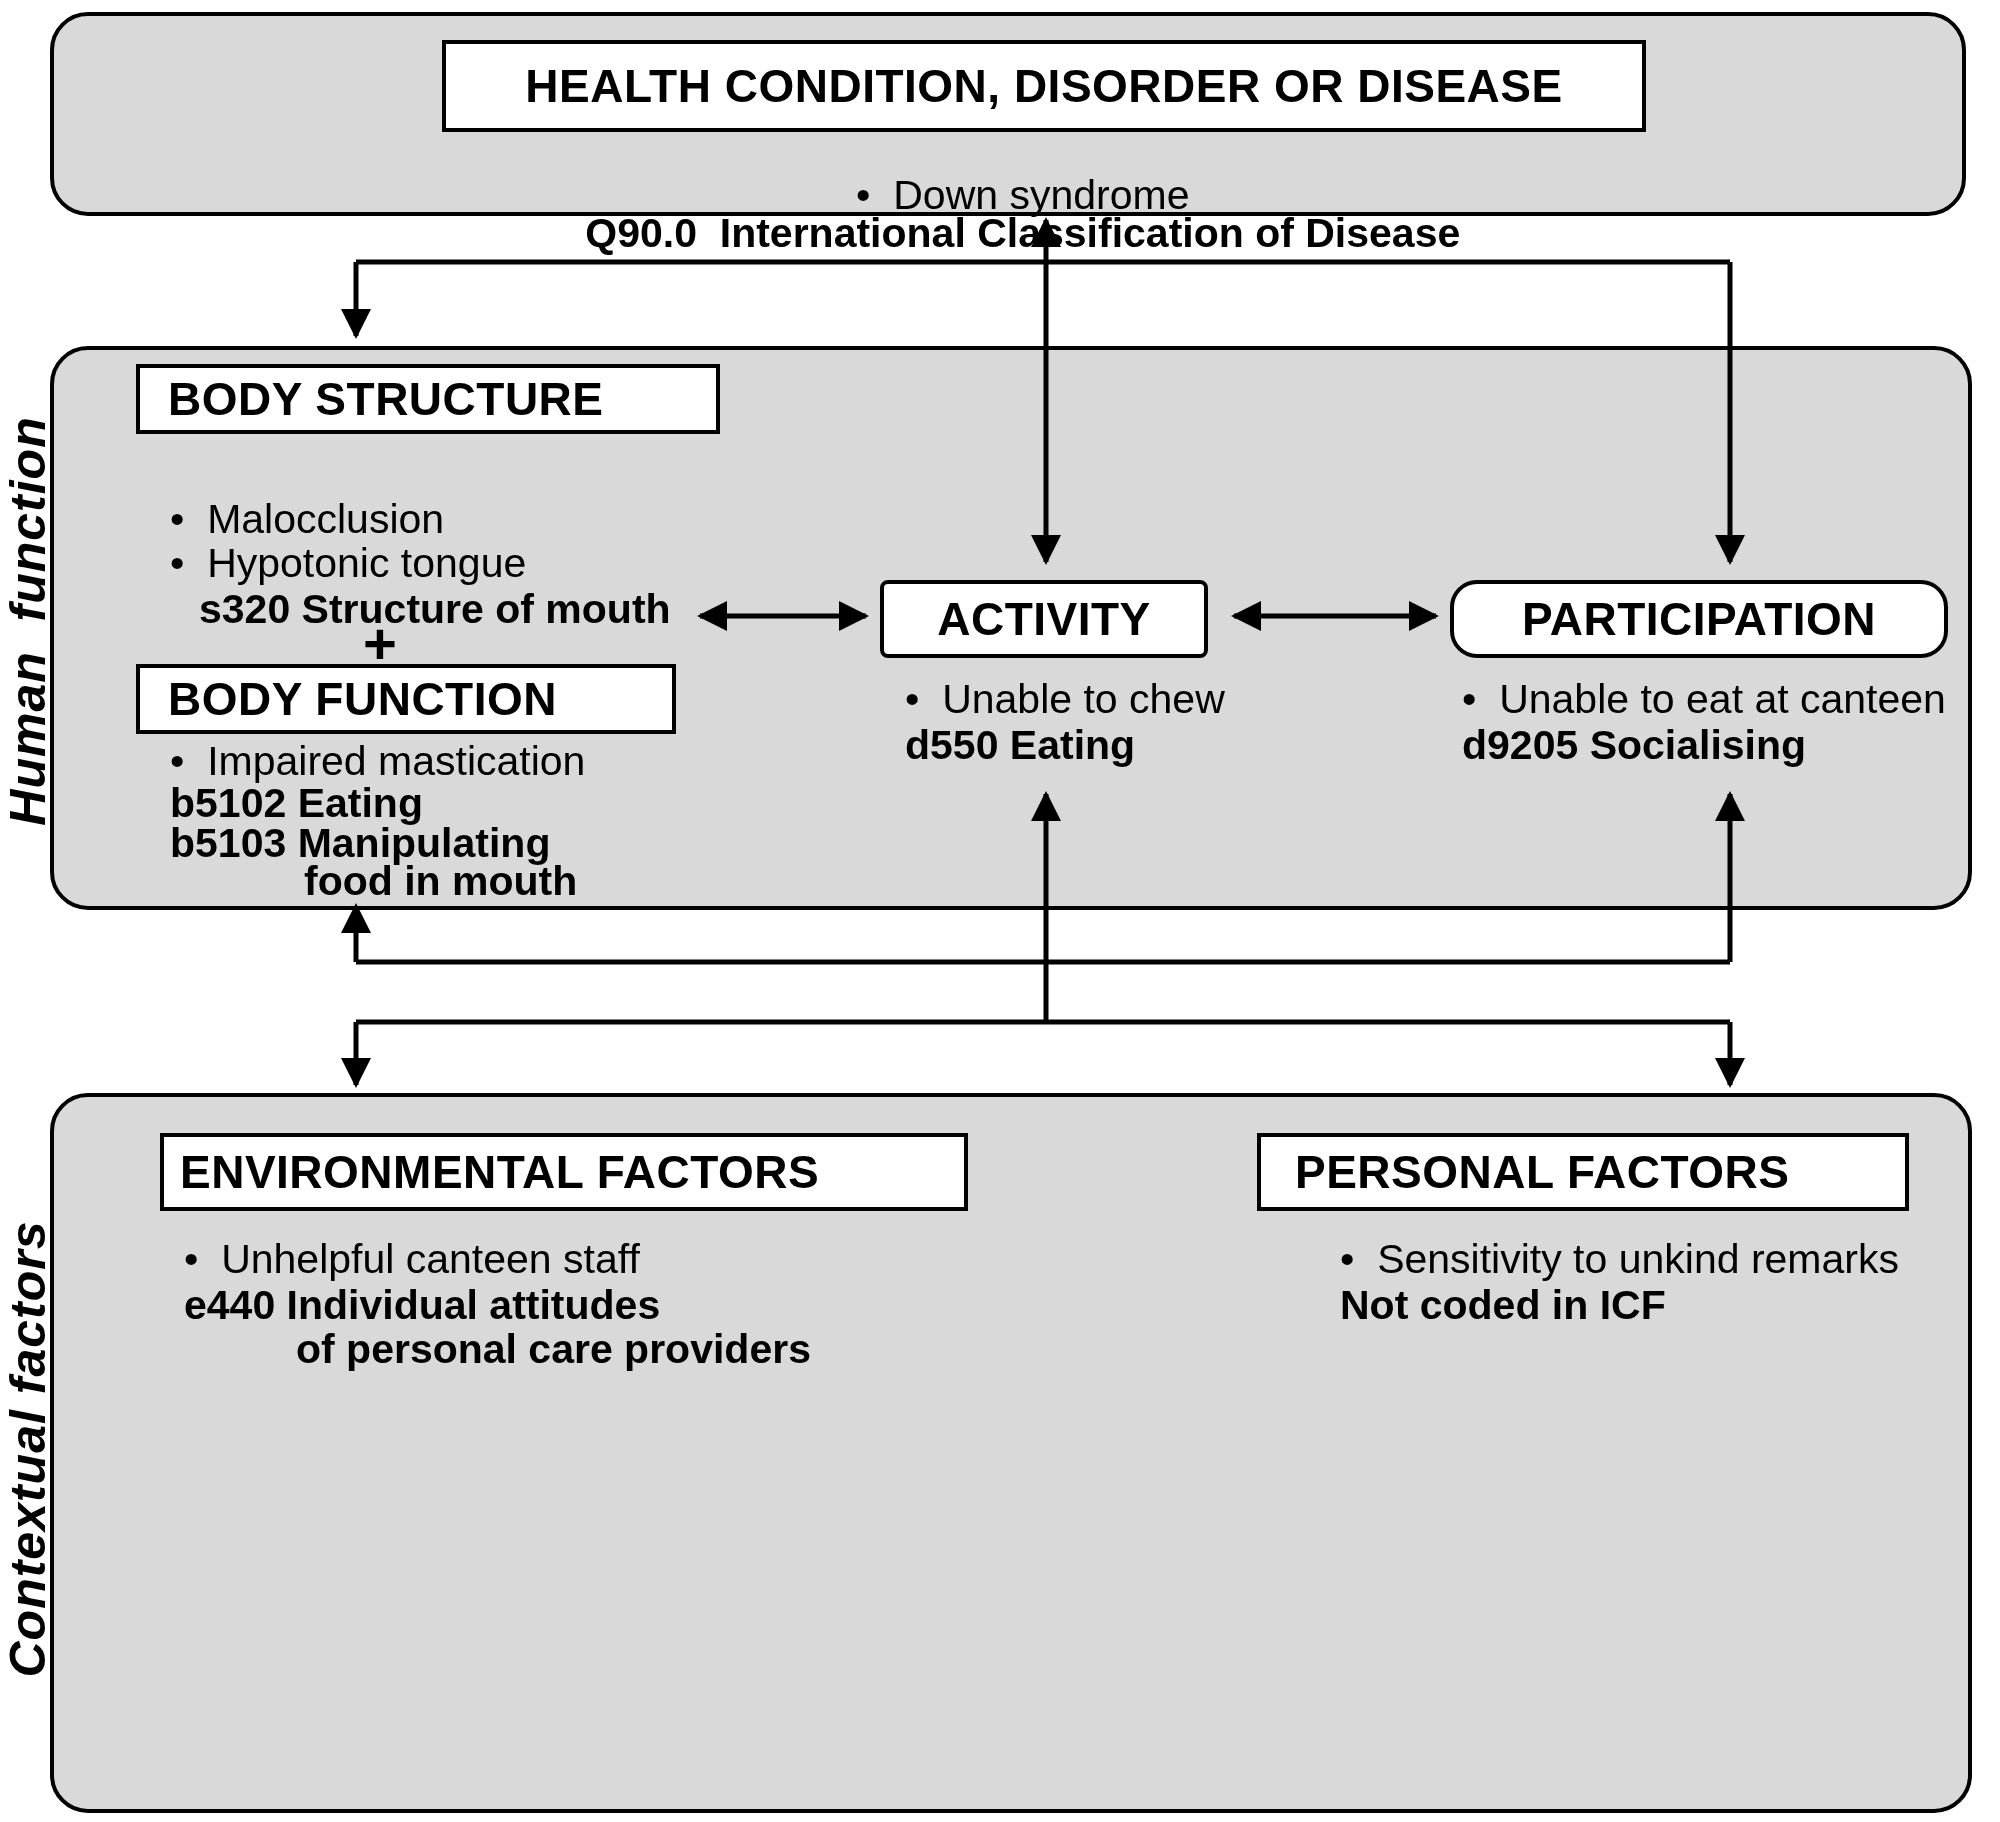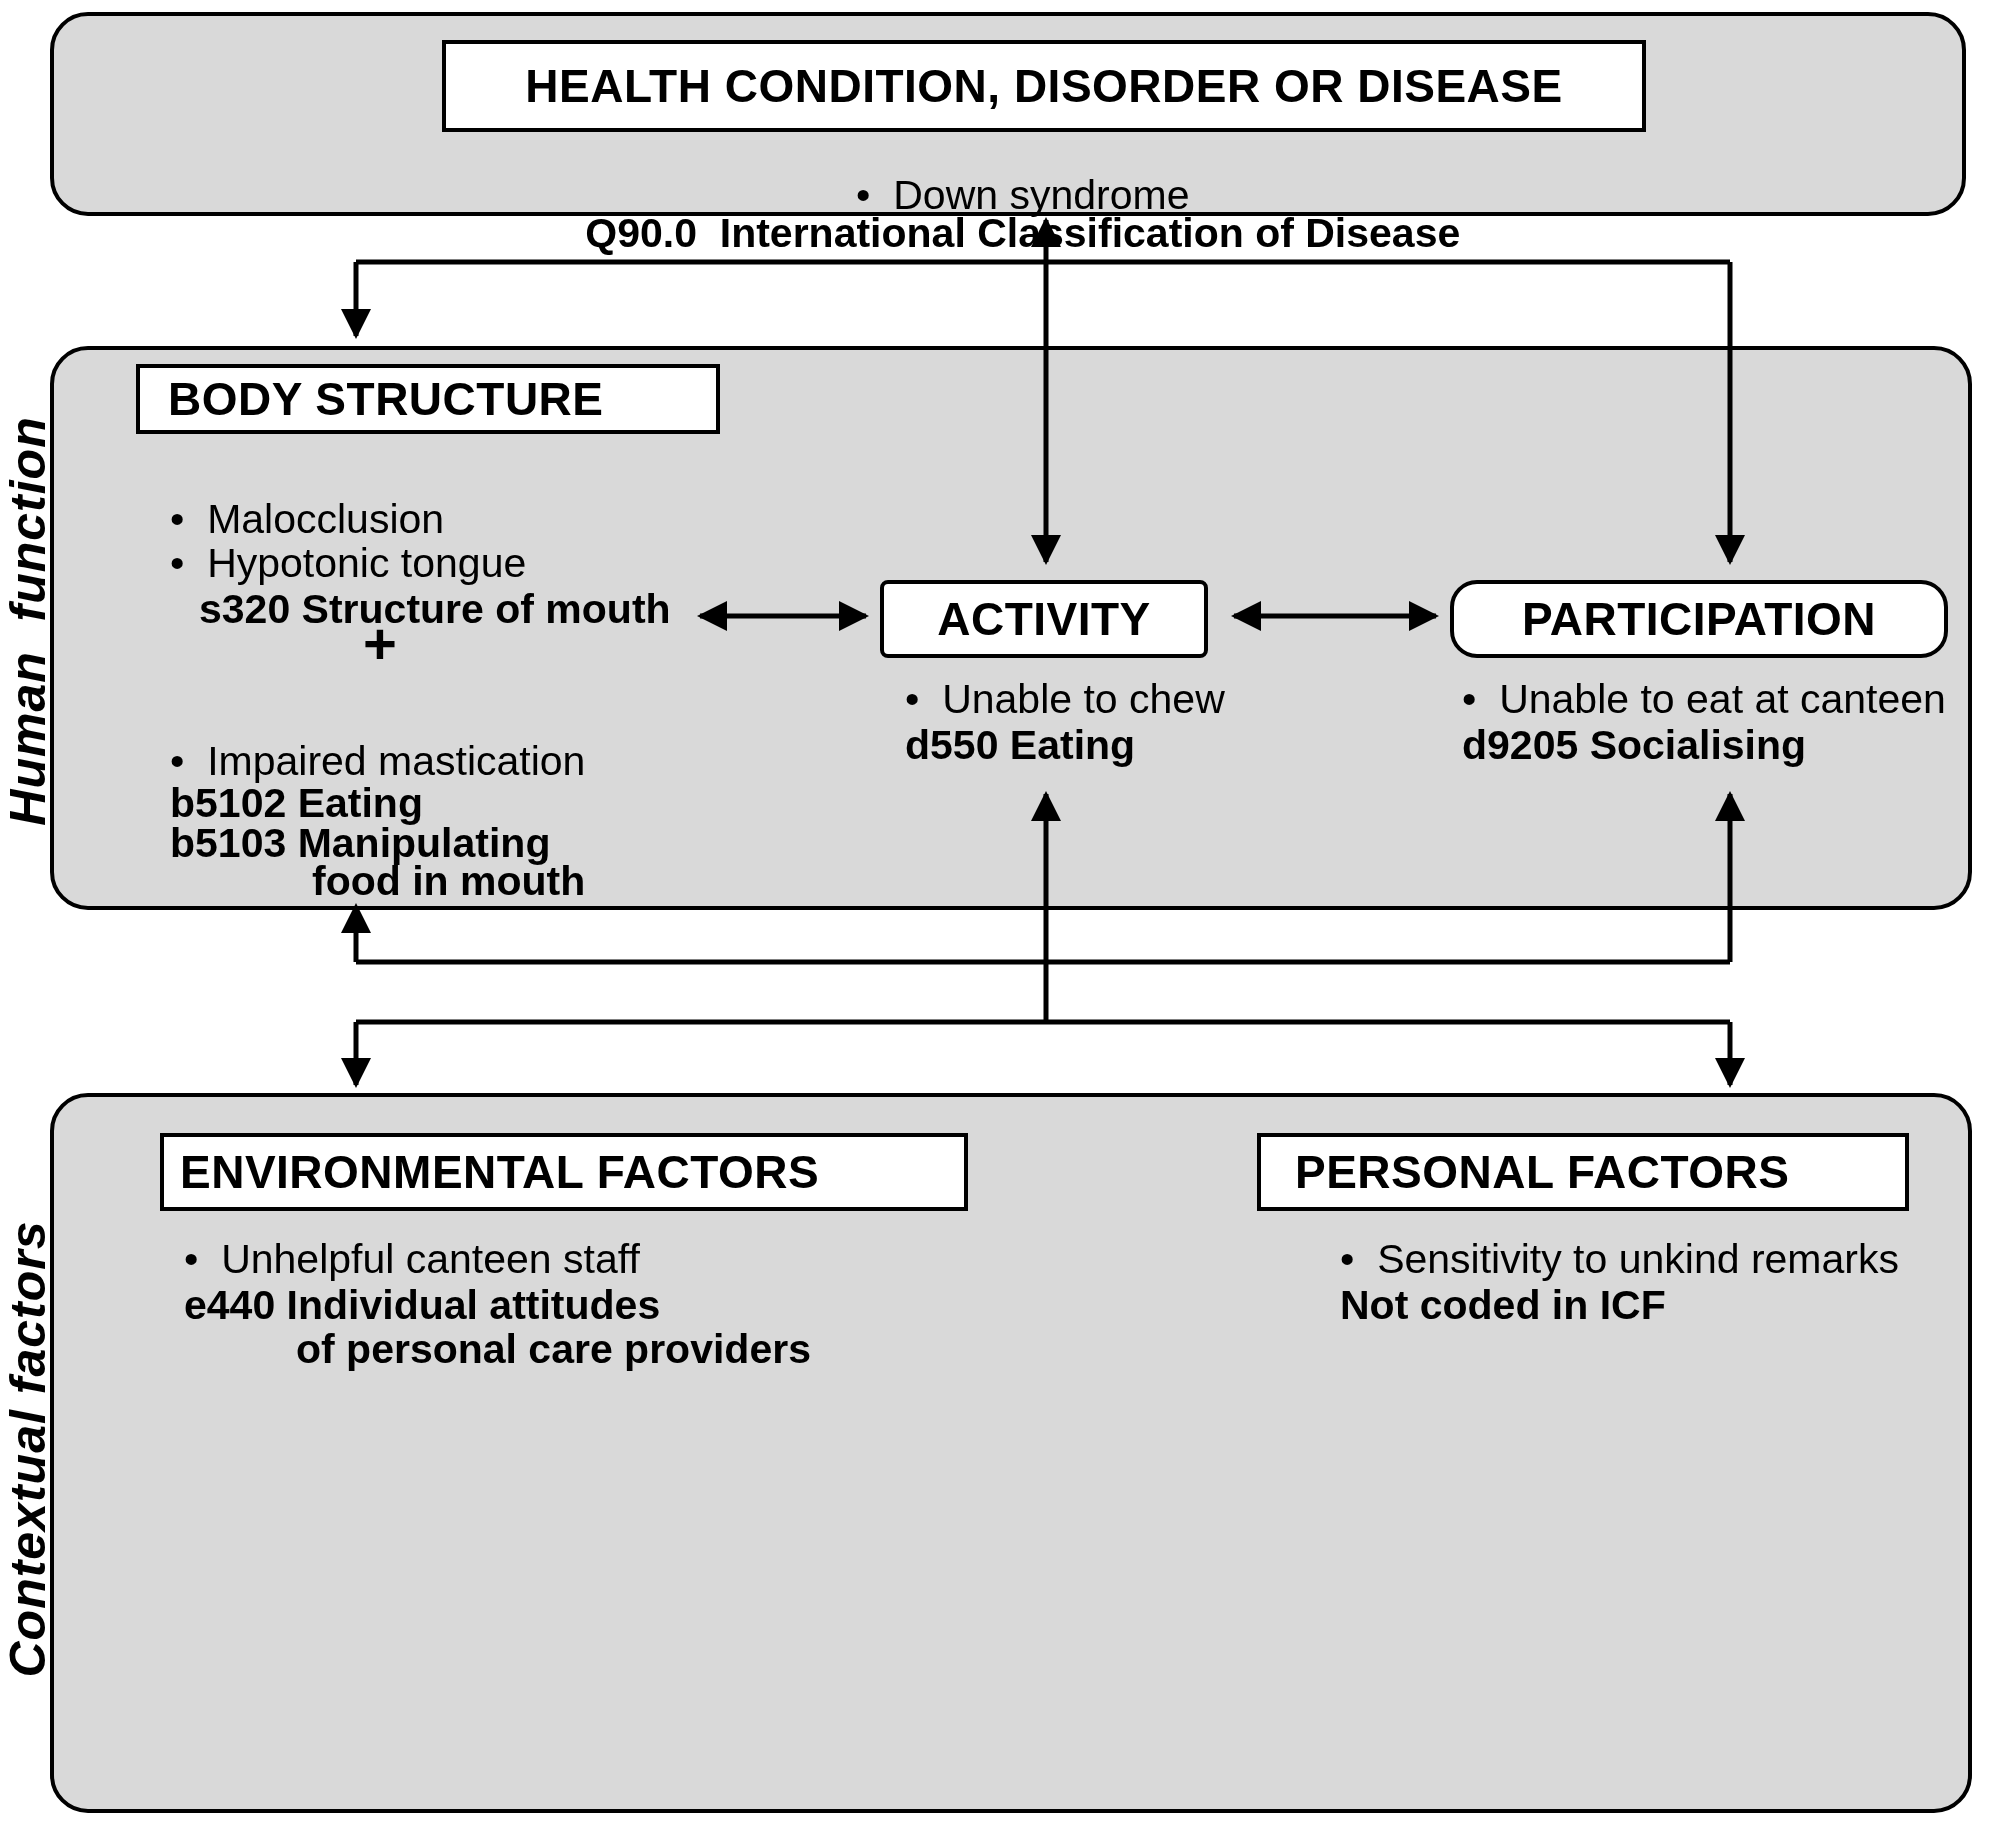--- a/index.html
+++ b/index.html
@@ -56,24 +56,27 @@
 
   <div class="title-box" style="left:136px; top:364px; width:548px; height:62px; padding-left:28px;">
     <span>BODY STRUCTURE</span>
   </div>
   <div class="line bullet" style="left:170px; top:496px;">Malocclusion</div>
   <div class="line bullet" style="left:170px; top:540px;">Hypotonic tongue</div>
   <div class="line bold" style="left:170px; top:586px;margin-left:29px;">s320 Structure of mouth</div>
 
   <div class="plus" style="left:170px; top:610px; width:420px;">+</div>
 
+  <div class="title-box" style="left:136px; top:664px; width:504px; height:62px; padding-left:28px;">
+    <span>BODY FUNCTION</span>
+  </div>
   <div class="line bullet" style="left:170px; top:738px;">Impaired mastication</div>
   <div class="line bold" style="left:170px; top:780px;">b5102 Eating</div>
   <div class="line bold" style="left:170px; top:820px;">b5103 Manipulating</div>
-  <div class="line bold" style="left:312px; top:858px;">food in mouth</div>
+  <div class="line bold" style="left:304px; top:858px;">food in mouth</div>
 
   <div class="title-box tcenter" style="left:880px; top:580px; width:320px; height:70px;border-radius:8px;">
     <span>ACTIVITY</span>
   </div>
   <div class="line bullet" style="left:905px; top:676px;">Unable to chew</div>
   <div class="line bold" style="left:905px; top:722px;">d550 Eating</div>
 
   <div class="title-box tcenter" style="left:1450px; top:580px; width:490px; height:70px;border-radius:27px;">
     <span>PARTICIPATION</span>
   </div>

